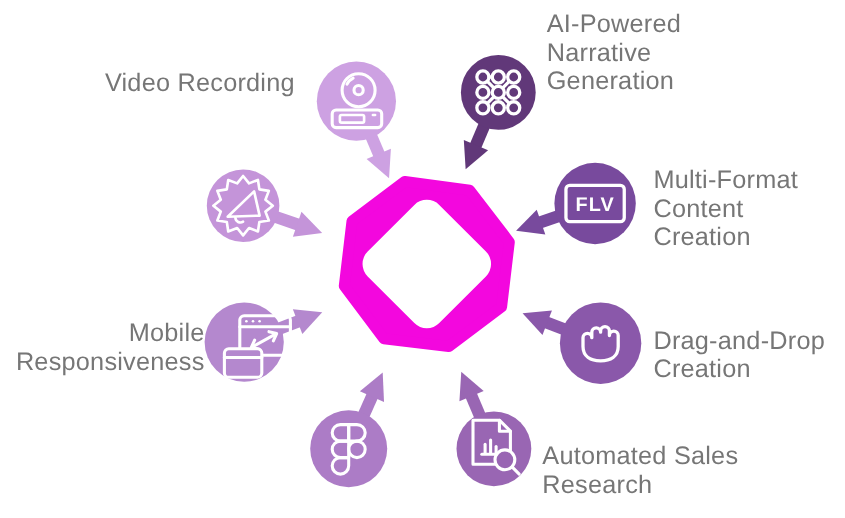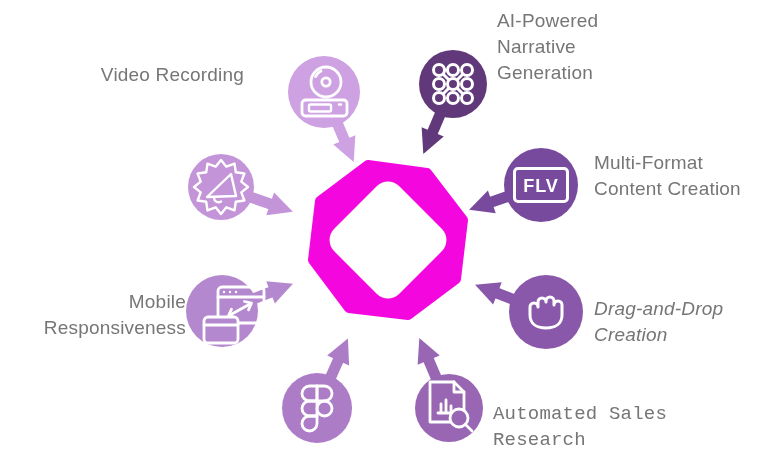--- a/index.html
+++ b/index.html
@@ -3,21 +3,21 @@
 <meta charset="utf-8">
 <style>
   html,body{margin:0;padding:0;}
   body{
     width:768px;height:471px;position:relative;overflow:hidden;
     background:#ffffff;font-family:"Liberation Sans",sans-serif;
   }
   #stage{position:absolute;inset:0;}
   svg{position:absolute;left:0;top:0;}
   .label{
-    position:absolute;font-size:19px;line-height:26px;color:#767676;
+    position:absolute;font-size:23px;line-height:26px;color:#767676;
     white-space:pre-line;letter-spacing:.2px;
   }
   .label.right{text-align:right;}
   .label.left{text-align:left;}
 </style>
 </head>
 <body>
 
 <div id="stage">
 
@@ -152,25 +152,25 @@
       <path d="M-11,5 h14"></path>
       <line x1="-8" y1="4" x2="-8" y2="-4"></line>
       <line x1="-3" y1="4" x2="-3" y2="-8"></line>
       <line x1="2" y1="4" x2="2" y2="-2"></line>
       <circle cx="10" cy="10" r="9" fill="#9966b3"></circle>
       <line x1="16.5" y1="16.5" x2="23" y2="23"></line>
     </g>
   </g>
 </svg>
 
-  <div class="label right" style="right:524px;top:62px;text-align:right;">Video Recording</div>
+  <div class="label right" style="right:500px;top:62px;text-align:right;">Video Recording</div>
   <div class="label left" style="left:497px;top:8px;">AI-Powered
 Narrative
 Generation</div>
   <div class="label right" style="right:582px;top:289px;">Mobile
 Responsiveness</div>
   <div class="label left" style="left:594px;top:150px;">Multi-Format
 Content Creation</div>
-  <div class="label left" style="left:594px;top:296px;font-style:italic;">Drag-and-Drop
+  <div class="label left" style="left:594px;top:296px;">Drag-and-Drop
 Creation</div>
-  <div class="label left" style="left:493px;top:401px;font-family:Liberation Mono, monospace;">Automated Sales
+  <div class="label left" style="left:493px;top:401px;">Automated Sales
 Research</div>
 </div>
 
 </body></html>

